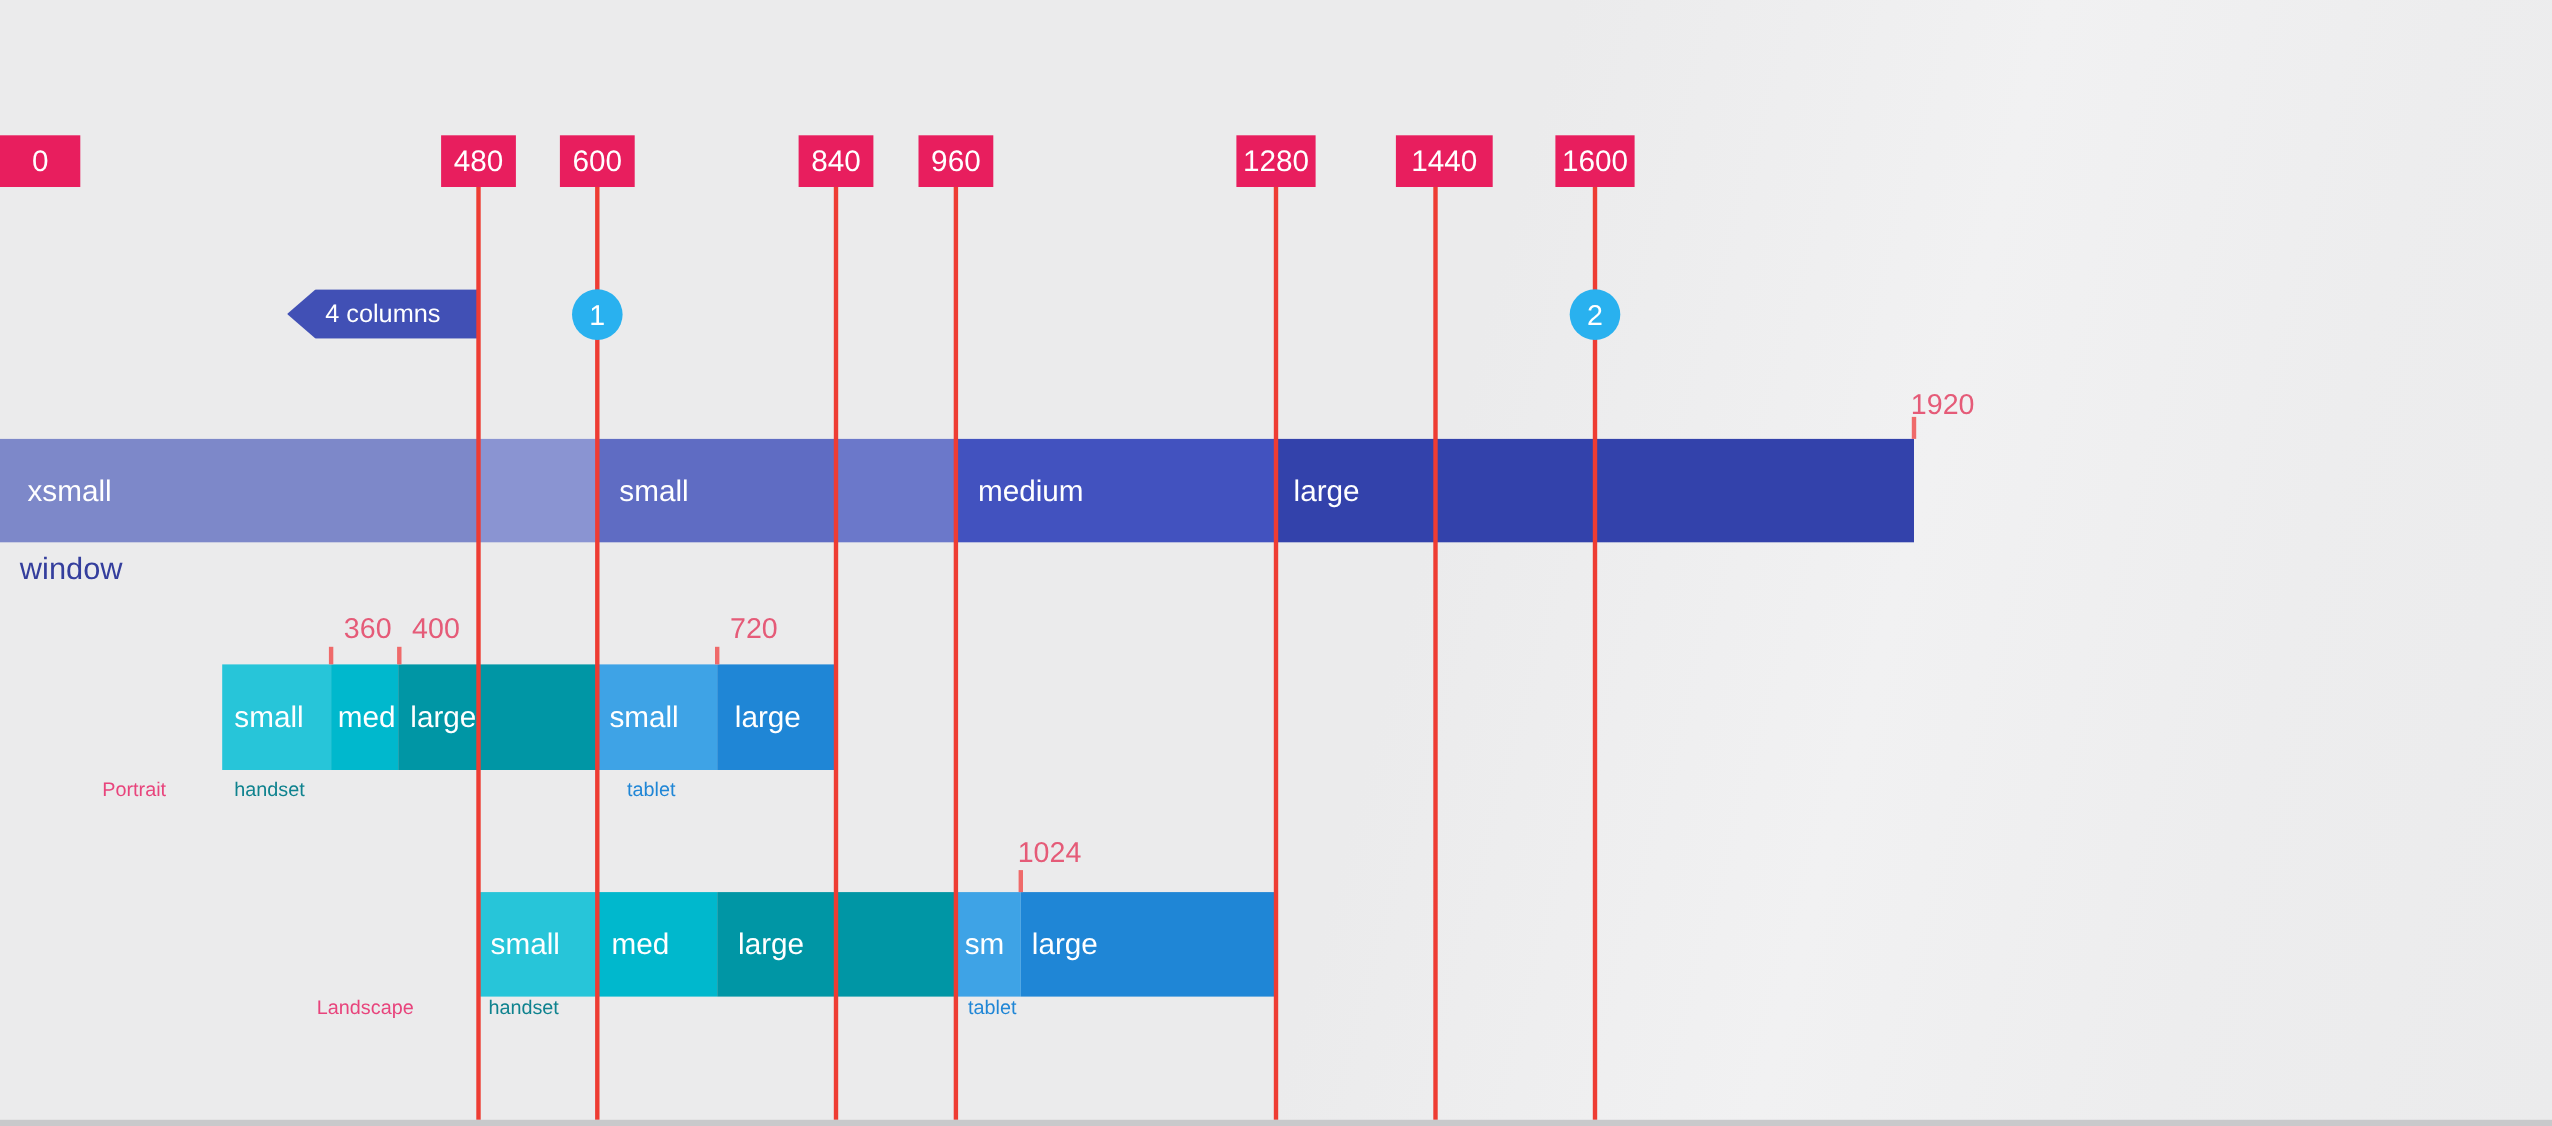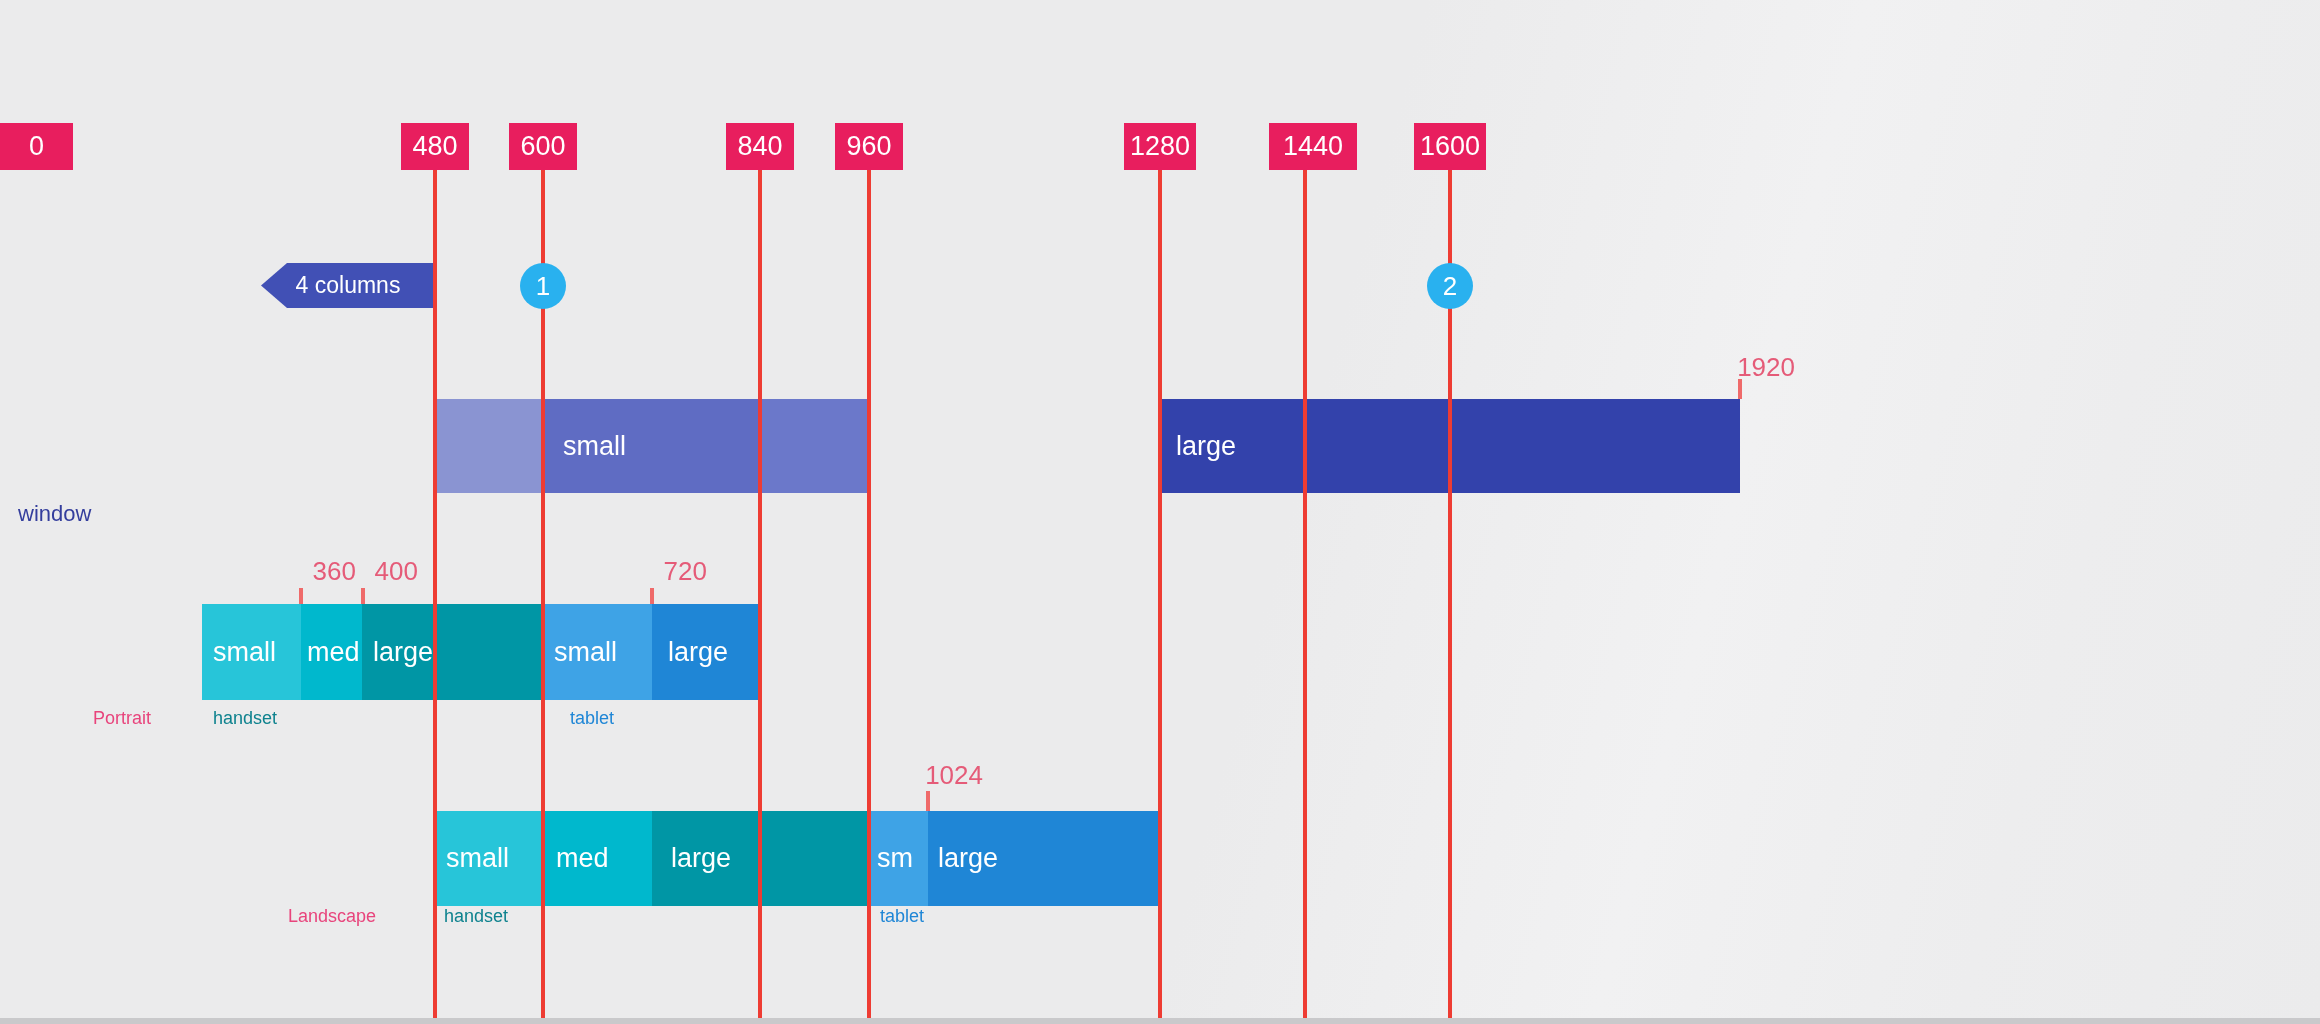--- a/index.html
+++ b/index.html
@@ -94,30 +94,36 @@
     <span>4 columns</span>
   </div>
   <div class="abs circlemark" style="left:520px">
       <span>1</span>
     </div>
   <div class="abs circlemark" style="left:1427px">
       <span>2</span>
     </div>
 
   <div class="abs band" style="left:0;width:2320px">
+    <div class="seg" style="left:0;width:435px;background:var(--xsmall);padding-left:25px">
+      <span>xsmall</span>
+    </div>
     <div class="seg" style="left:435px;width:108px;background:var(--ov1)"></div>
     <div class="seg" style="left:543px;width:217px;background:var(--small);padding-left:20px">
       <span>small</span>
     </div>
     <div class="seg" style="left:760px;width:109px;background:var(--ov2)"></div>
+    <div class="seg" style="left:869px;width:291px;background:var(--medium);padding-left:20px">
+      <span>medium</span>
+    </div>
     <div class="seg" style="left:1160px;width:580px;background:var(--large);padding-left:16px">
       <span>large</span>
     </div>
   </div>
-  <div class="abs caption" style="left:18px;top:501px;font-size:22px;color:var(--windowtext)">window</div>
+  <div class="abs caption" style="left:18px;top:501px;font-size:28px;color:var(--windowtext)">window</div>
 
   <div class="abs mark" style="left:246px;top:556px">360</div>
   <div class="abs mark" style="left:308px;top:556px">400</div>
   <div class="abs mark" style="left:597px;top:556px">720</div>
   <div class="abs tick" style="left:299px;top:588px;height:16px"></div>
   <div class="abs tick" style="left:361px;top:588px;height:16px"></div>
   <div class="abs tick" style="left:650px;top:588px;height:16px"></div>
 
   <div class="abs bar-p" style="left:0;width:2320px">
     <div class="seg" style="left:202px;width:99px;background:var(--tsmall);padding-left:11px">

